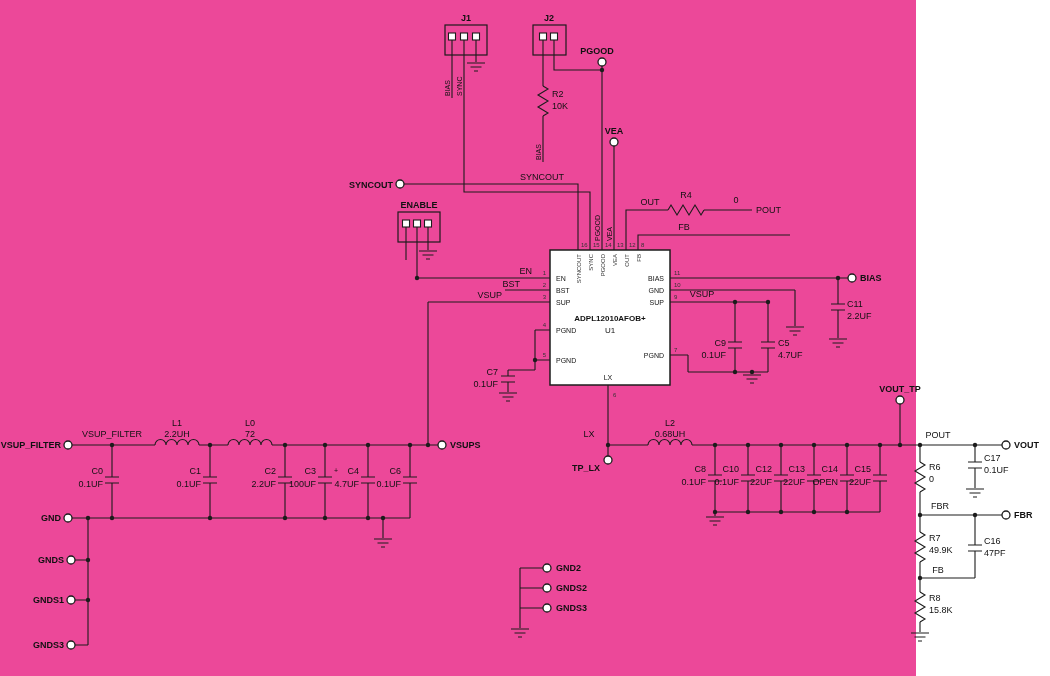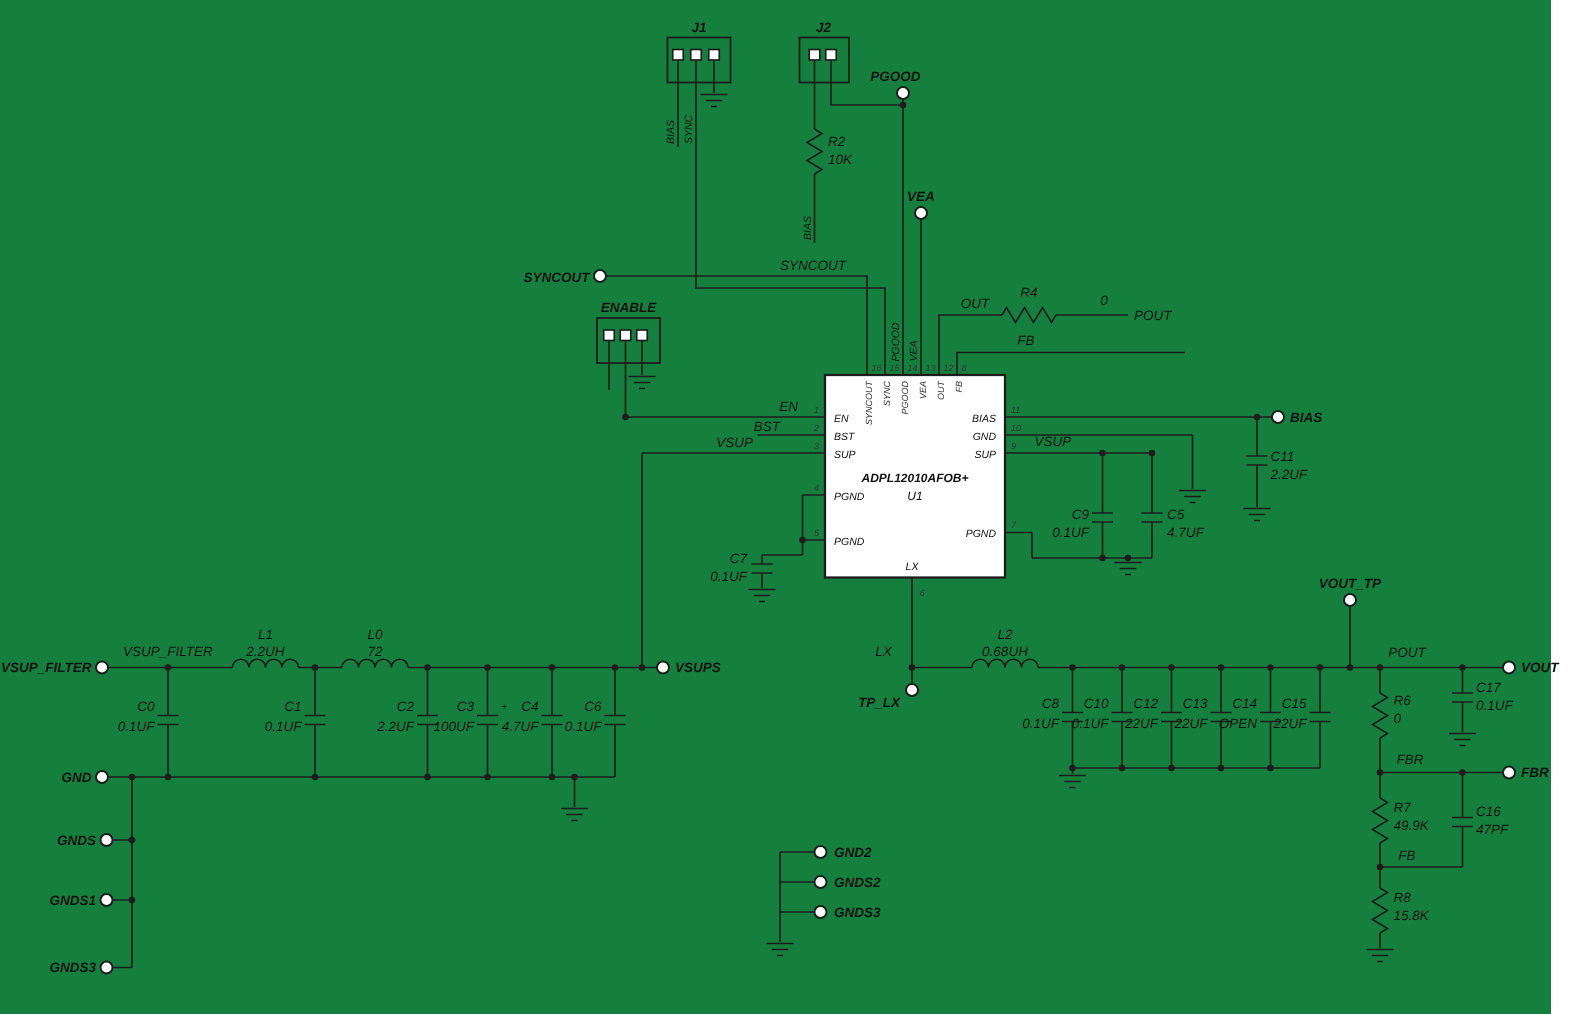--- a/index.html
+++ b/index.html
@@ -1,17 +1,17 @@
 <!DOCTYPE html>
 <html><head>
 <meta charset="utf-8">
 <title>Schematic</title>
 <style>
   html,body{margin:0;padding:0;background:#ffffff;}
-  .page{width:1034px;height:676px;background:#15803d;position:relative;font-style:italic;}
+  .page{width:916px;height:676px;background:#ec4899;position:relative;}
   svg{font-family:"Liberation Sans",sans-serif;}
   svg text{fill:#111;font-size:9px;}
   .w{fill:none;stroke:#1c1c1c;stroke-width:1.1;}
   .icb{fill:#ffffff;stroke:#1c1c1c;stroke-width:1.5;}
   .sq{fill:#ffffff;stroke:#1c1c1c;stroke-width:1.1;}
   .box{fill:none;stroke:#1c1c1c;stroke-width:1.2;}
   .term{fill:#ffffff;stroke:#1c1c1c;stroke-width:1.3;}
   .dot{fill:#1c1c1c;stroke:none;}
   .b{font-weight:700;}
   .t7{font-size:7px;}

